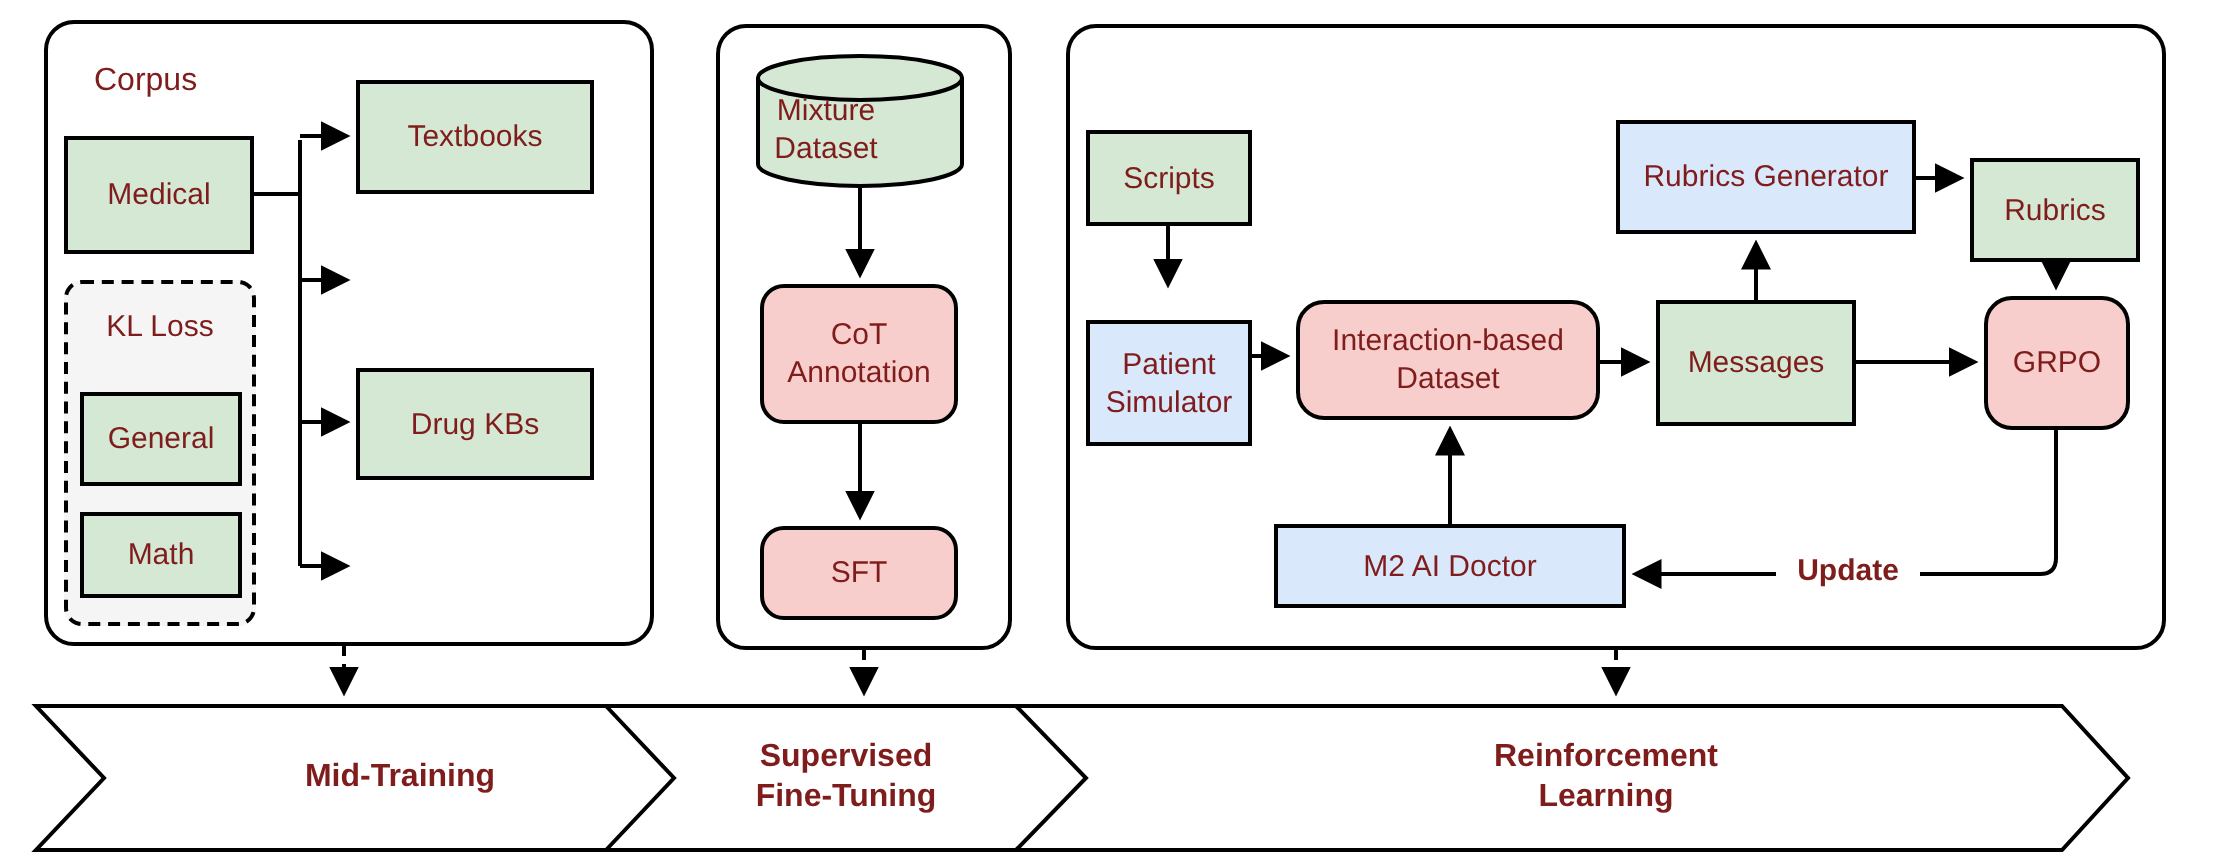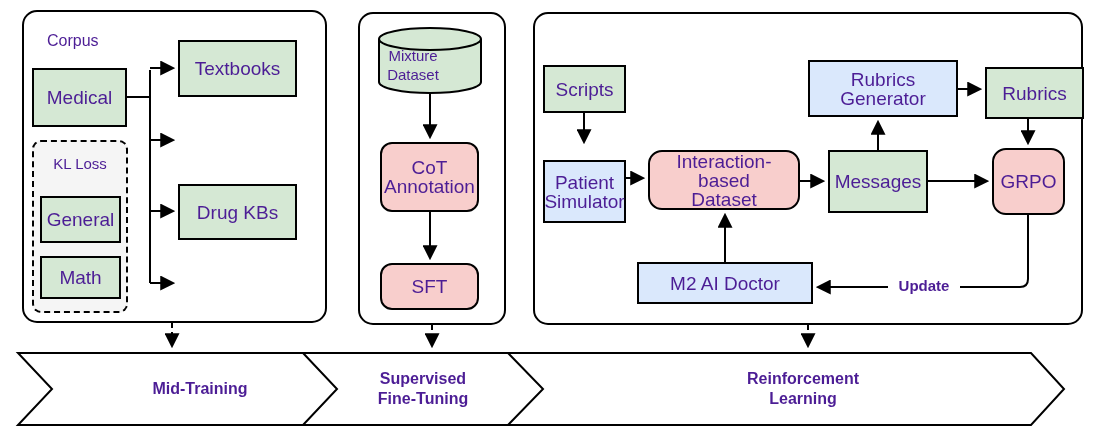--- a/index.html
+++ b/index.html
@@ -1,38 +1,38 @@
 <!DOCTYPE html>
 <html style="--green: #d5e8d4; --blue: #dae8fc; --pink: #f8cecc; --dashed_fill: #f5f5f5; --line: #000000; --band_fill: #ffffff; --bg: #ffffff;"><head>
 <meta charset="utf-8">
 <style>
   html,body{margin:0;padding:0;background:#fff;}
   .stage{
     position:relative;
     width:1111px;height:433px;
     background:var(--bg,#fff);
     font-family:"Liberation Sans", sans-serif;
-    color:#4c1d95;
+    color:#7f1d1d;
     overflow:hidden;
   }
   .panel{
     position:absolute;box-sizing:border-box;
     border:2px solid var(--line,#000);
     border-radius:15px;background:transparent;z-index:1;
   }
   svg.wires{position:absolute;left:0;top:0;z-index:2;}
   .c{stroke:var(--line,#000);stroke-width:2;fill:none;}
   .c-dash{stroke-dasharray:5 4;}
   .band{fill:var(--band_fill,#fff);stroke:var(--line,#000);stroke-width:2;}
   .cyl{fill:var(--green,#d5e8d4);stroke:var(--line,#000);stroke-width:2;}
   .box{
     position:absolute;box-sizing:border-box;z-index:3;
     border:2px solid var(--line,#000);
     display:flex;align-items:center;justify-content:center;
-    text-align:center;font-size:19px;line-height:19px;
+    text-align:center;font-size:15px;line-height:19px;
   }
   .green{background:var(--green,#d5e8d4);}
   .blue{background:var(--blue,#dae8fc);}
   .pink{background:var(--pink,#f8cecc);border-radius:12px;}
   .r14{border-radius:14px;}
   .dashed-group{
     position:absolute;box-sizing:border-box;z-index:2;
     border:2px dashed var(--line,#000);border-radius:9px;
     background:var(--dashed_fill,#f5f5f5);
   }
@@ -142,21 +142,21 @@
   </div>
   <div class="box pink r14" style="left:648px;top:150px;width:152px;height:60px">
     <span class="narrow120">Interaction-based Dataset</span>
   </div>
   <div class="box green" style="left:828px;top:150px;width:100px;height:63px">
     <span>Messages</span>
   </div>
   <div class="box blue" style="left:808px;top:60px;width:150px;height:57px">
     <span class="narrow150">Rubrics Generator</span>
   </div>
-  <div class="box green" style="left:985px;top:67px;width:99px;height:52px">
+  <div class="box green" style="left:985px;top:79px;width:85px;height:52px">
     <span>Rubrics</span>
   </div>
   <div class="box pink r14" style="left:992px;top:148px;width:73px;height:67px">
     <span>GRPO</span>
   </div>
   <div class="box blue" style="left:637px;top:262px;width:176px;height:42px">
     <span>M2 AI Doctor</span>
   </div>
   <div class="update-label" style="left:888px;top:277px;width:66px">Update</div>
 

